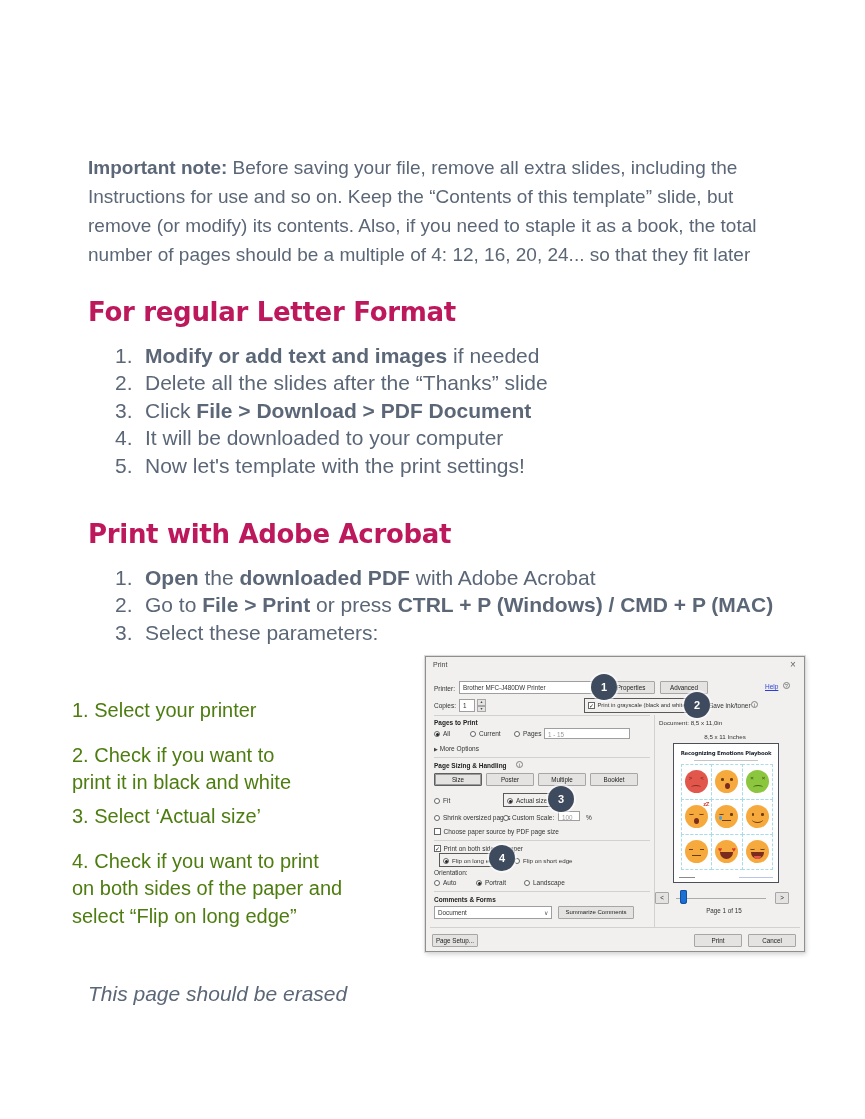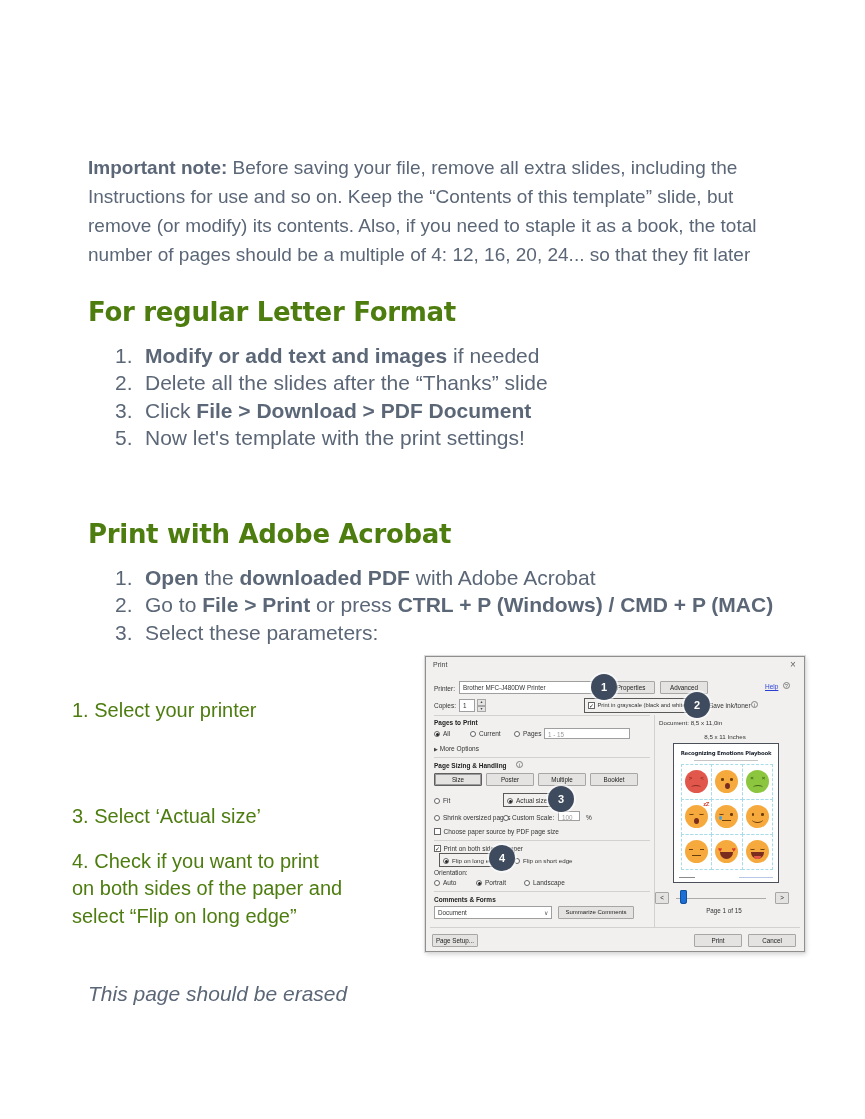--- a/index.html
+++ b/index.html
@@ -6,21 +6,21 @@
   .page{position:relative;width:865px;height:1119px;background:#ffffff;overflow:hidden;
         font-family:"Liberation Sans","DejaVu Sans",sans-serif;color:#5b6777;}
 
   
   .doc-title{position:absolute;top:68px;left:0;width:100%;text-align:center;
              font-family:"DejaVu Sans",sans-serif;font-weight:700;font-size:34px;
              letter-spacing:-0.5px;color:#535d72;}
   .note{position:absolute;left:88px;top:153px;width:694px;font-size:19px;line-height:29px;color:#5b6777;}
   .note .b{font-weight:700;}
   .sec-h{position:absolute;left:88px;font-family:"DejaVu Sans",sans-serif;font-weight:700;
-         font-size:26px;letter-spacing:-0.3px;color:#4d7c0f;}
+         font-size:26px;letter-spacing:-0.3px;color:#be185d;}
   #h-regular{top:297px;}
   #h-acrobat{top:519px;}
   .olist{position:absolute;left:88px;width:712px;font-size:21px;color:#5b6777;}
   #list-regular{top:342px;}
   #list-acrobat{top:564px;}
   .li{line-height:27.4px;white-space:nowrap;}
   .li .num{display:inline-block;width:30px;margin-left:27px;}
   .b{font-weight:700;}
   .step{position:absolute;left:72px;font-size:20px;line-height:27.4px;color:#4d7c0f;}
   #step1{top:697px;}#step2{top:742px;}#step3{top:803px;}#step4{top:848px;}
@@ -104,33 +104,38 @@
 <div class="page">
 
 
   <div class="note"><span class="b">Important note:</span><span> Before saving your file, remove all extra slides, including the Instructions for use and so on. Keep the “Contents of this template” slide, but remove (or modify) its contents. Also, if you need to staple it as a book, the total number of pages should be a multiple of 4: 12, 16, 20, 24... so that they fit later</span></div>
 
   <div class="sec-h" id="h-regular">For regular Letter Format</div>
   <div class="olist" id="list-regular">
     <div class="li"><span class="num">1.</span><span class="b">Modify or add text and images</span><span> if needed</span></div>
     <div class="li"><span class="num">2.</span><span>Delete all the slides after the “Thanks” slide</span></div>
     <div class="li"><span class="num">3.</span><span>Click </span><span class="b">File &gt; Download &gt; PDF Document</span></div>
+    <div class="li"><span class="num">4.</span><span>It will be downloaded to your computer</span></div>
     <div class="li"><span class="num">5.</span><span>Now let's template with the print settings!</span></div>
   </div>
 
   <div class="sec-h" id="h-acrobat">Print with Adobe Acrobat</div>
   <div class="olist" id="list-acrobat">
     <div class="li"><span class="num">1.</span><span class="b">Open</span><span> the </span><span class="b">downloaded PDF</span><span> with Adobe Acrobat</span></div>
     <div class="li"><span class="num">2.</span><span>Go to </span><span class="b">File &gt; Print</span><span> or press </span><span class="b">CTRL + P (Windows) / CMD + P (MAC)</span></div>
     <div class="li"><span class="num">3.</span><span>Select these parameters:</span></div>
   </div>
 
   <div class="step" id="step1">
       <div>1. Select your printer</div>
     </div>
+  <div class="step" id="step2">
+      <div>2. Check if you want to</div>
+      <div>print it in black and white</div>
+    </div>
   <div class="step" id="step3">
       <div>3. Select ‘Actual size’</div>
     </div>
   <div class="step" id="step4">
       <div>4. Check if you want to print</div>
       <div>on both sides of the paper and</div>
       <div>select “Flip on long edge”</div>
     </div>
 
   <div class="footer-note">This page should be erased</div>

